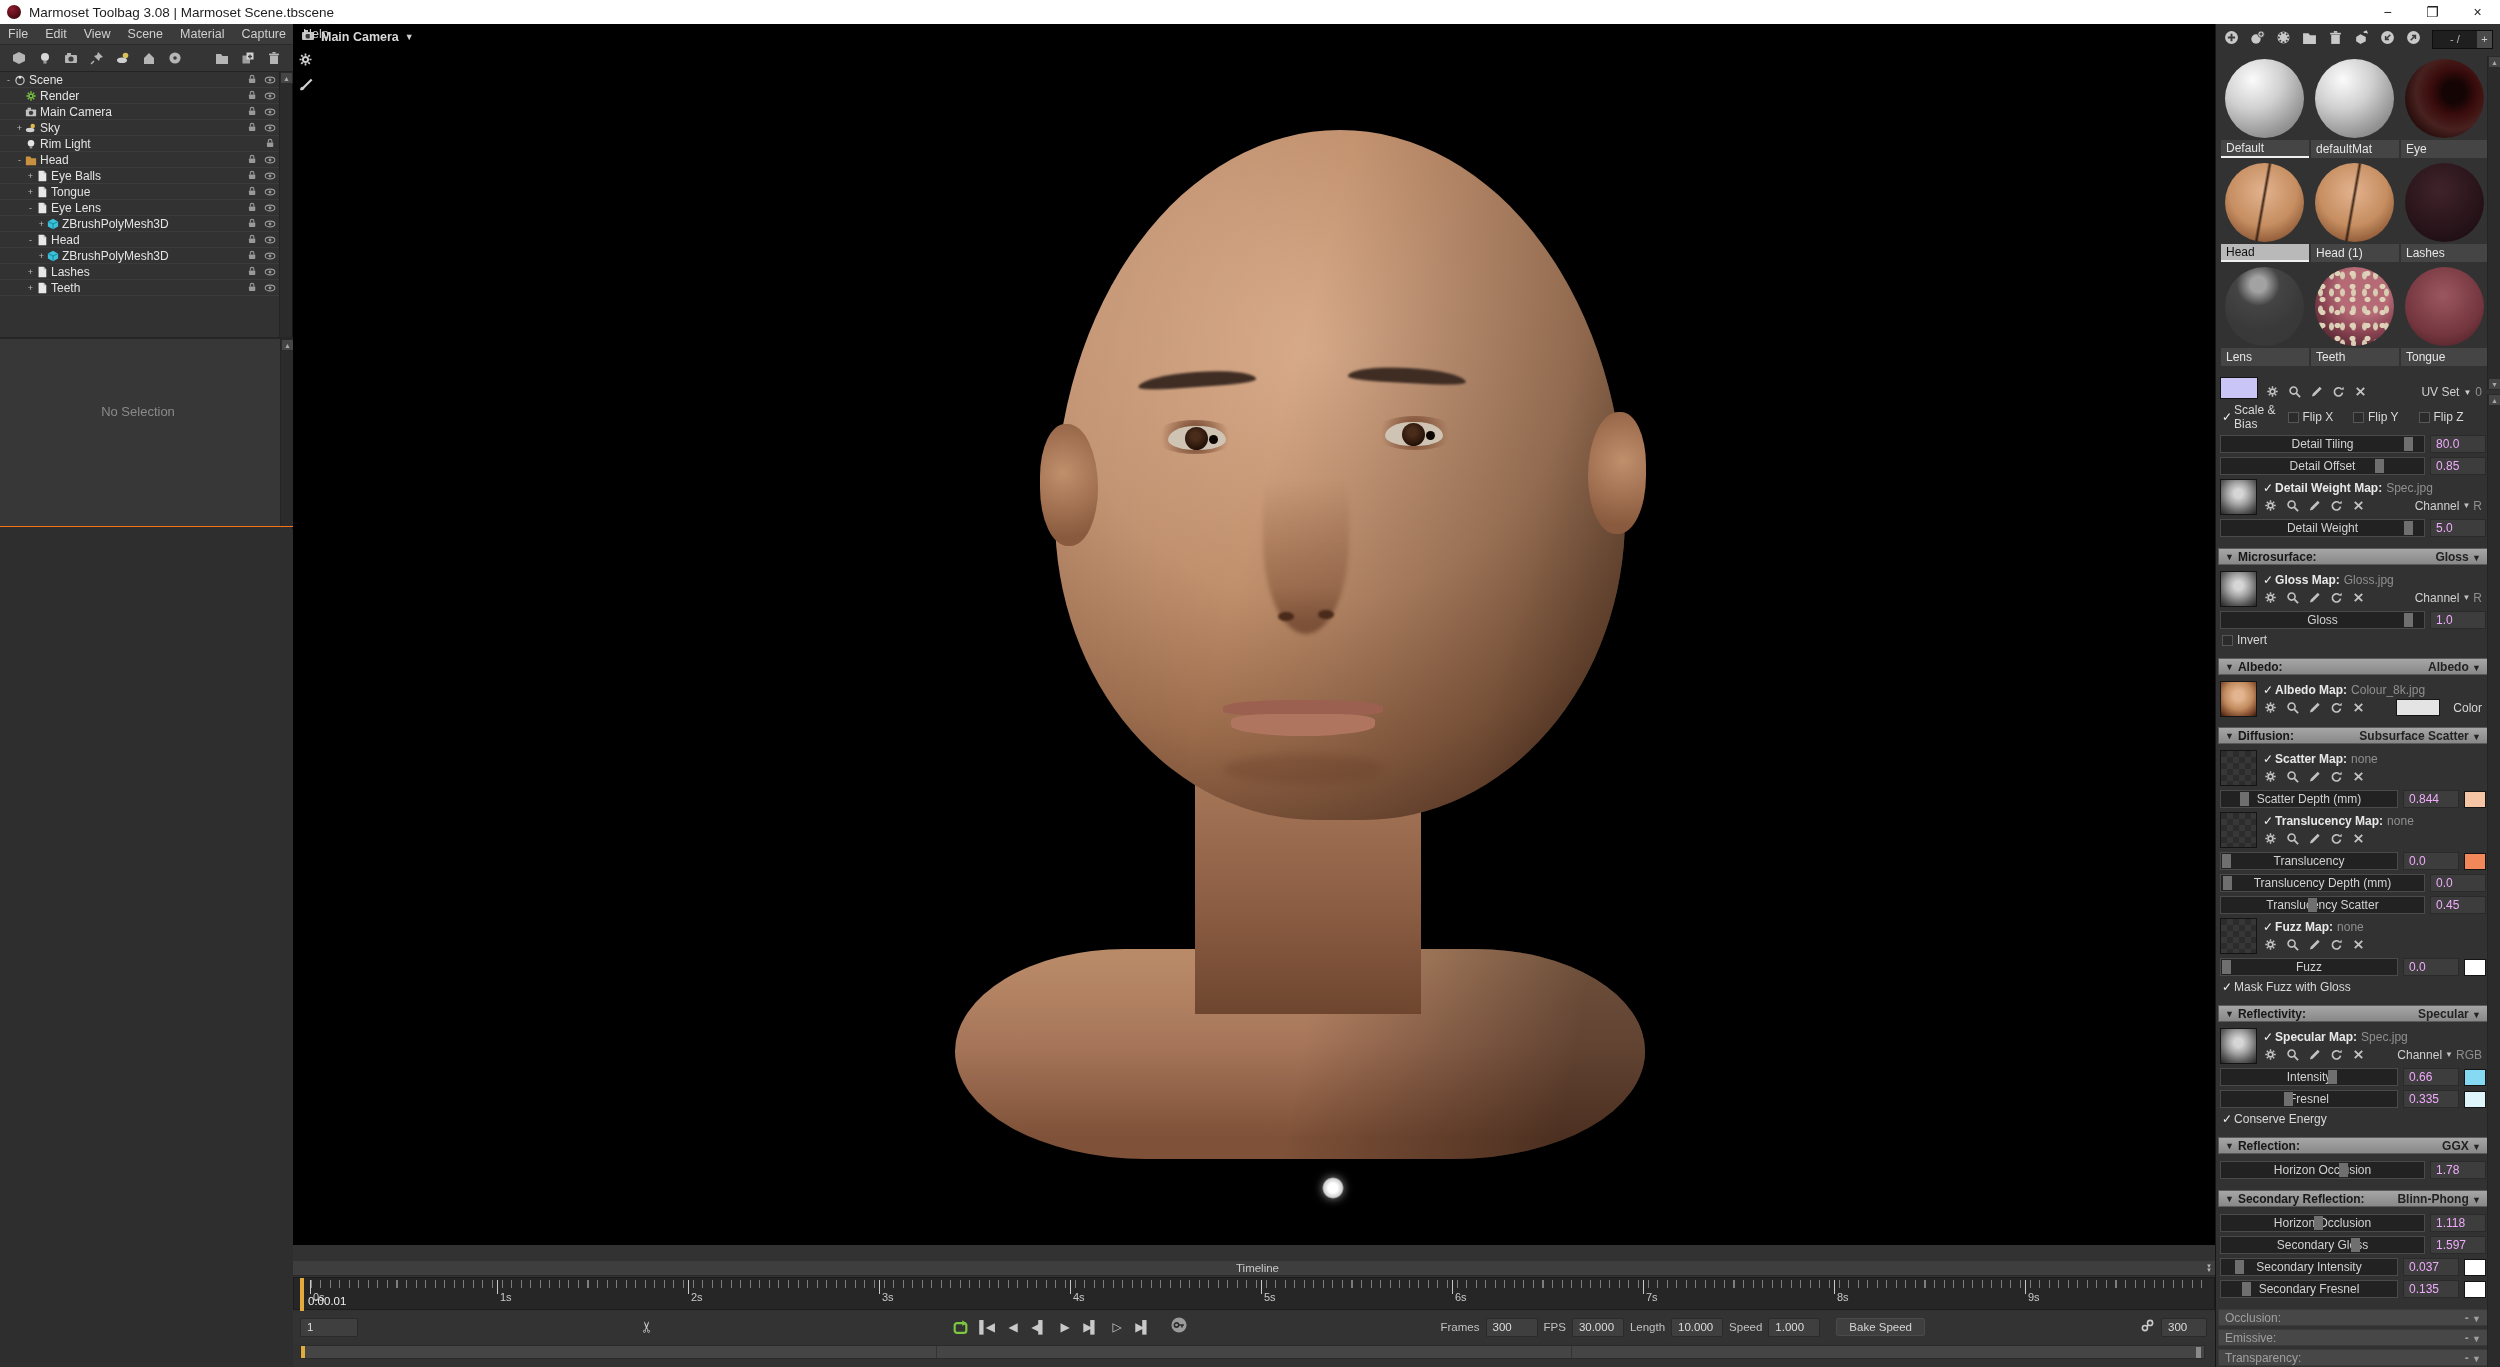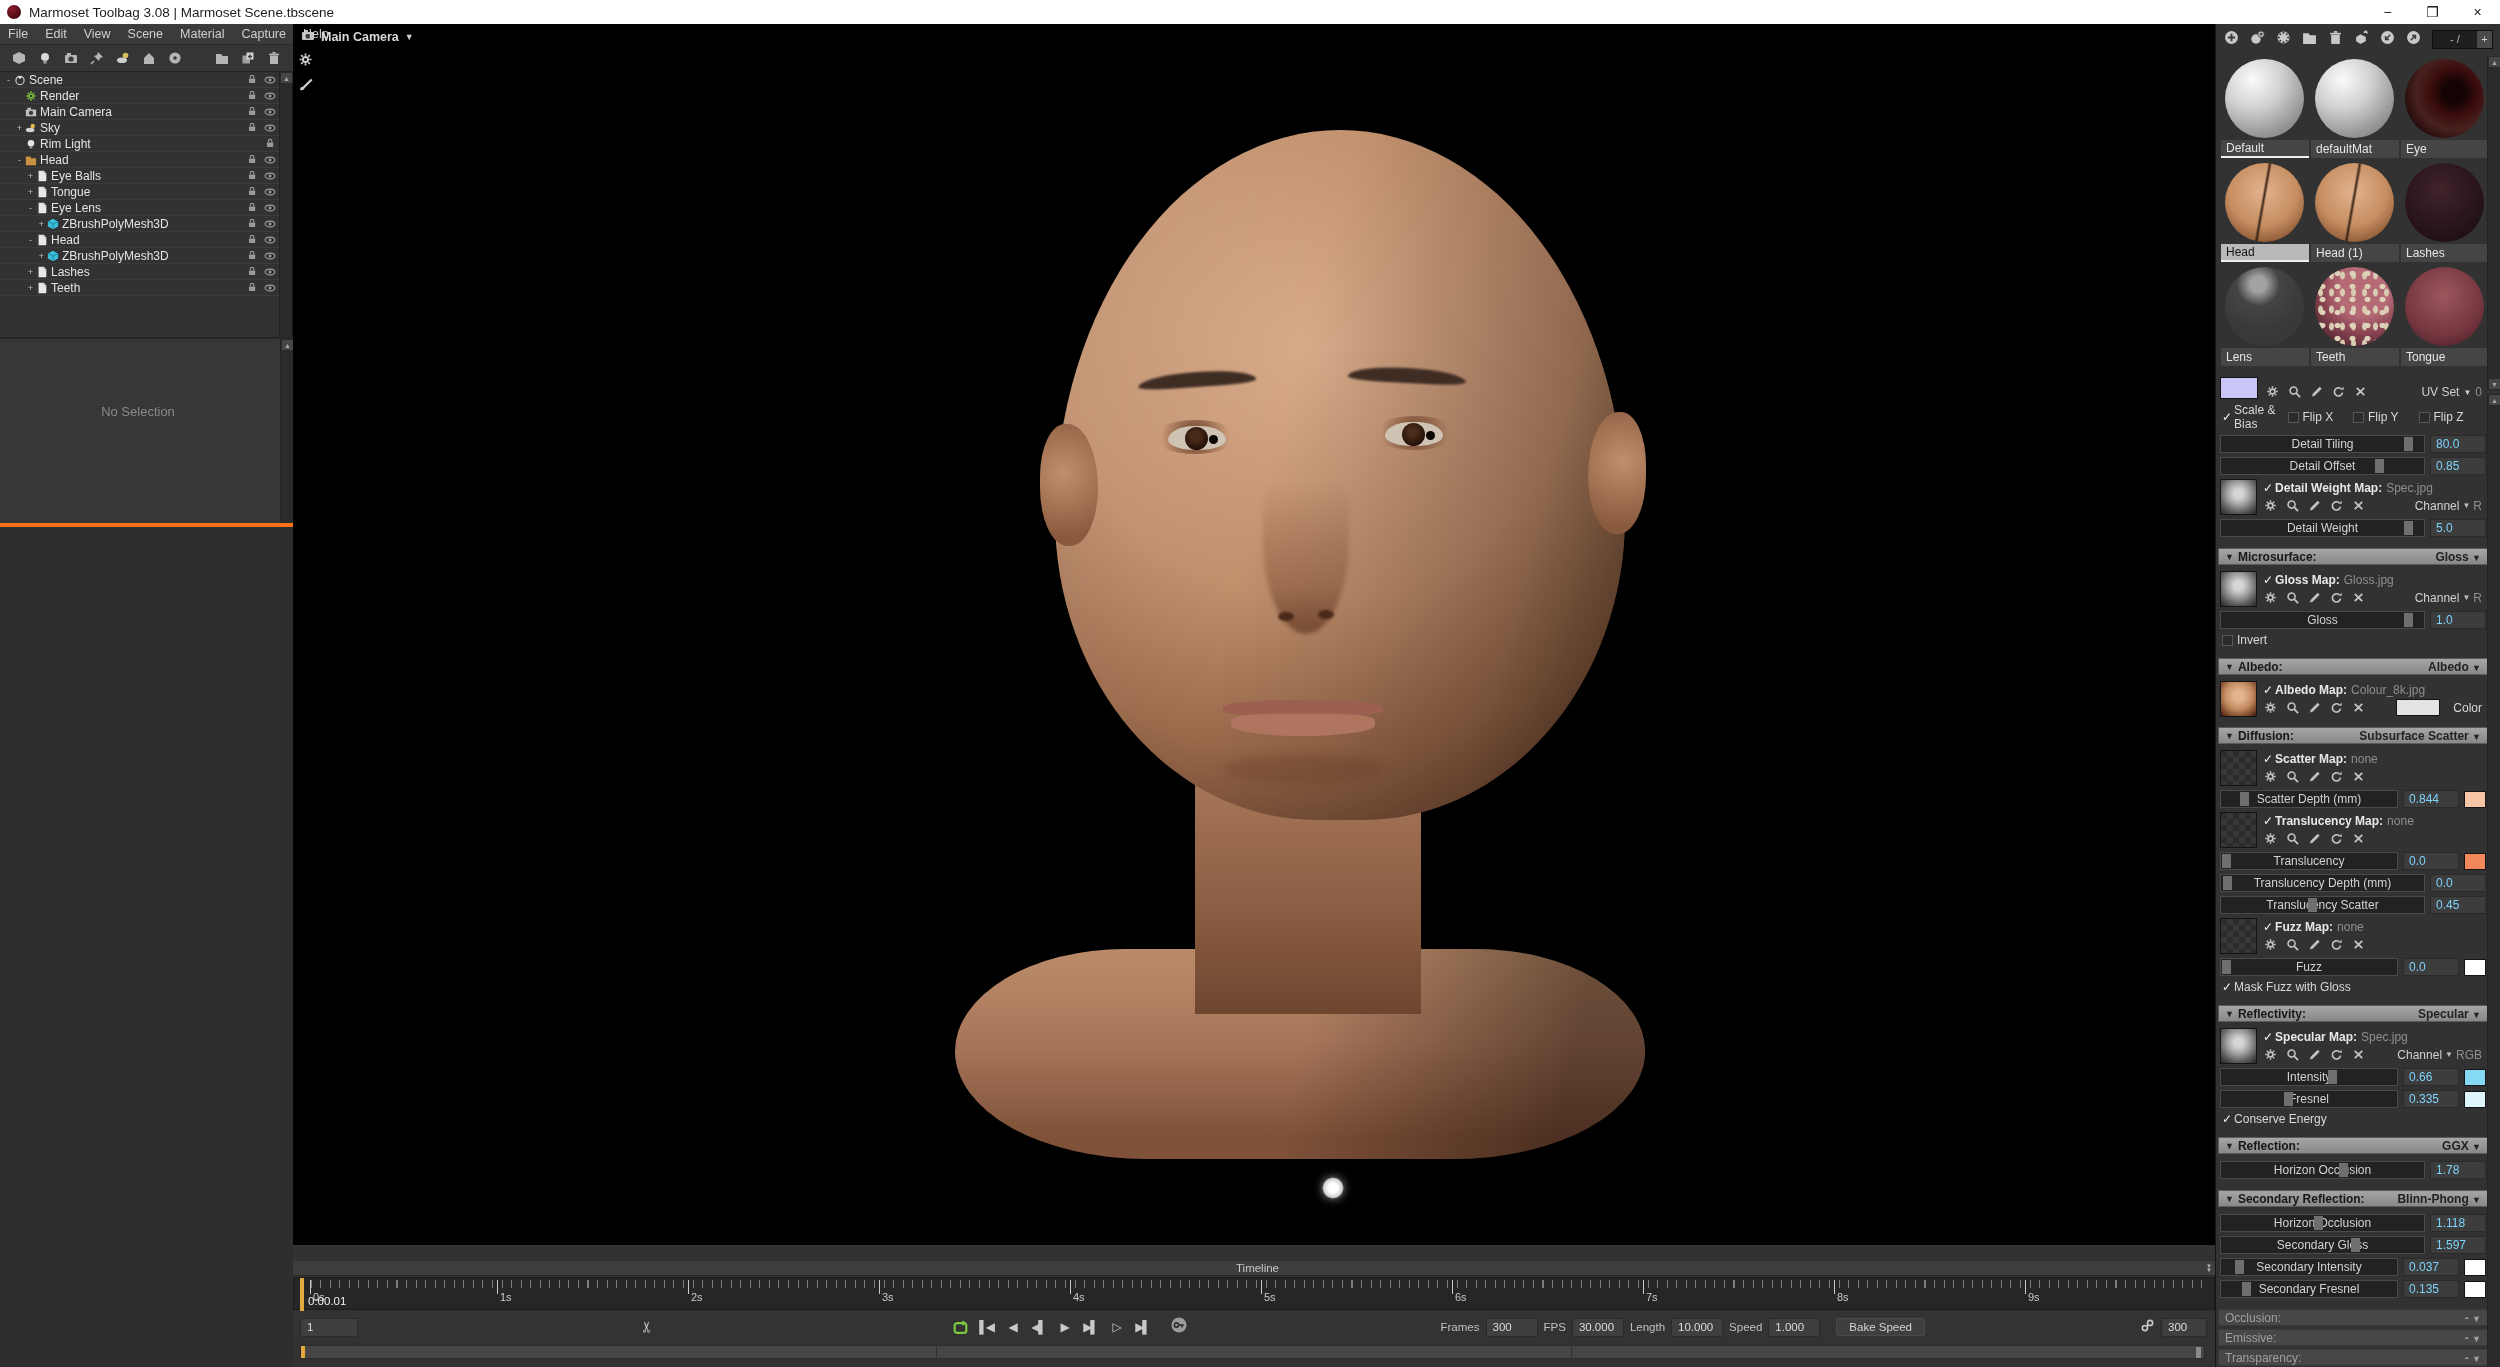--- a/index.html
+++ b/index.html
@@ -28,21 +28,21 @@
   #scene-tree { position:absolute; left:0; top:27px; width:280px; height:278px; background:#323232; overflow:hidden; }
   .tree-row { height:16px; display:flex; align-items:center; border-bottom:1px solid #3b3b3b; position:relative; }
   .tree-row .expander { width:9px; font-size:9px; color:#bbb; text-align:center; flex:none; }
   .tree-row .t-icon { width:13px; height:13px; margin-right:3px; flex:none; display:flex; align-items:center; justify-content:center;}
   .tree-row .t-label { color:#e3e3e3; font-size:12px; white-space:nowrap; }
   .tree-row .t-right { position:absolute; right:4px; display:flex; gap:6px; align-items:center;}
   .vscroll { position:absolute; right:0; width:13px; background:#2b2b2b; border-left:1px solid #242424;}
   .scroll-btn { width:13px; height:12px; background:#454545; color:#a8a8a8; font-size:7px;
                 display:flex; align-items:center; justify-content:center; border:1px solid #2a2a2a;}
   #no-selection-panel { position:absolute; left:0; top:292px; width:293px; height:190px; background:#373737;
-                        border-top:2px solid #262626; border-bottom:4px solid #f97316;}
+                        border-top:2px solid #262626; border-bottom:1px solid #f97316;}
   #no-selection-text { position:absolute; left:0; top:65px; width:276px; text-align:center; color:#8a8a8a; font-size:13px; }
   #left-lower { position:absolute; left:0; top:484px; width:293px; height:838px; background:#2e2e2e; }
 
   
   #viewport { position:absolute; left:293px; top:24px; width:1922px; height:1221px; background:#000; overflow:hidden; }
   #vp-cam-row { position:absolute; left:8px; top:4px; display:flex; align-items:center; gap:6px; }
   #vp-cam-label { color:#d8d8d8; font-size:12.5px; font-weight:bold; }
   #vp-cam-caret { color:#cfcfcf; font-size:9px; }
   .vp-tool { position:absolute; left:5px; }
 
@@ -152,21 +152,21 @@
   .channel-sel { margin-left:auto; display:flex; align-items:center; gap:3px; font-size:12px; color:#d0d0d0; padding-right:4px;}
   .channel-sel .ch-val { color:#8f8f8f; }
   .channel-sel .ch-caret { font-size:8px; color:#c0c0c0; }
   .color-chip { width:44px; height:17px; border:1px solid #151515; margin-left:auto; }
   .color-chip-label { color:#d8d8d8; font-size:12px; margin:0 4px 0 6px; }
 
   .slider-row { display:flex; align-items:center; height:18px; margin:4px 2px; }
   .slider-track { position:relative; flex:1; height:18px; background:#222222; border:1px solid #4a4a4a; }
   .slider-label { position:absolute; width:100%; text-align:center; line-height:16px; color:#d2d2d2; font-size:12px; }
   .slider-handle { position:absolute; top:1px; width:9px; height:14px; background:#6f6f6f; }
-  .slider-value { width:56px; height:18px; background:#3d3d3d; border:1px solid #2a2a2a; color:#7dd3fc; font-size:12px;
+  .slider-value { width:56px; height:18px; background:#3d3d3d; border:1px solid #2a2a2a; color:#f0abfc; font-size:12px;
                   display:flex; align-items:center; padding-left:5px; margin-left:5px; flex:none;}
   .slider-swatch { width:22px; height:17px; border:1px solid #141414; margin-left:5px; flex:none; }
   .checks-row { display:flex; align-items:center; margin:4px 4px; gap:0; }
   .check-item { display:flex; align-items:center; flex:1; }
   .check-box { width:11px; height:11px; background:#2b2b2b; border:1px solid #565656; margin-right:4px; }
   .check-label { color:#d8d8d8; font-size:12px; }
   .uv-row { display:flex; align-items:flex-end; margin:4px 2px; gap:7px; }
   .uv-sel { margin-left:auto; font-size:12px; color:#d0d0d0; display:flex; gap:4px; align-items:center; padding-right:4px;}
 
   svg { display:block; }

